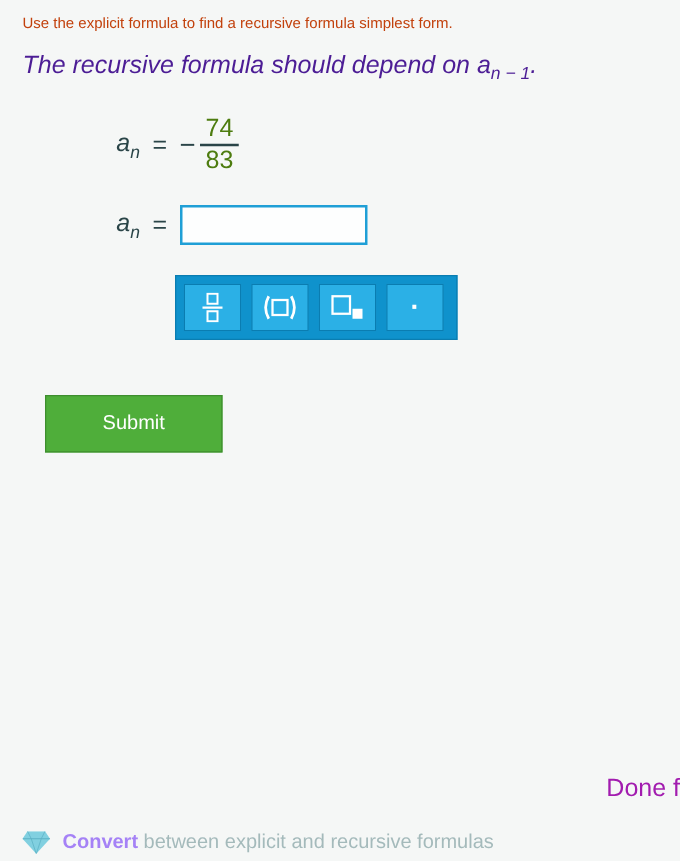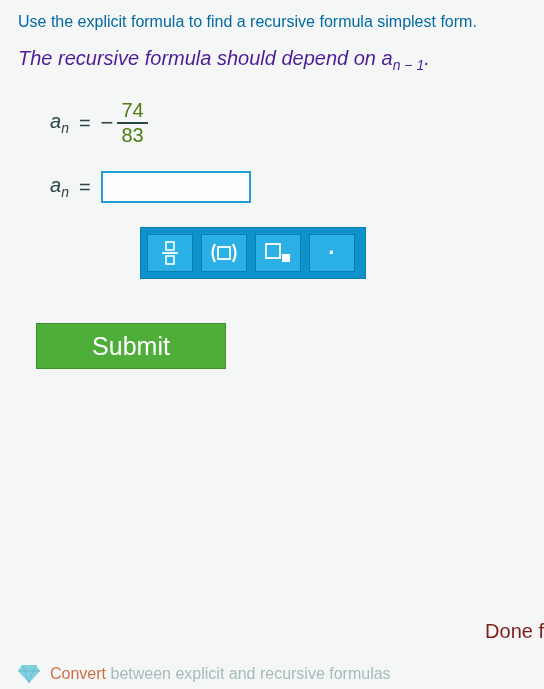--- a/index.html
+++ b/index.html
@@ -7,34 +7,34 @@
     width: 544px;
     height: 689px;
     font-family: Arial, Helvetica, sans-serif;
     background: #f5f7f6;
     color: #2a4548;
     position: relative;
     overflow: hidden;
   }
   .content { padding: 10px 18px 0 18px; }
   .instruction {
-    font-size: 16px;
+    font-size: 12px;
     line-height: 1.45;
-    color: #0369a1;
+    color: #c2410c;
     font-weight: 500;
     margin-bottom: 14px;
   }
   .hint {
     font-style: italic;
     font-size: 20px;
     color: #4c1d95;
     margin-bottom: 26px;
   }
   .hint .sub { font-size: 0.7em; vertical-align: sub; font-style: italic; }
-  .eq-block { margin-left: 32px; margin-bottom: 24px; }
+  .eq-block { margin-left: 75px; margin-bottom: 24px; }
   .eq-row { display: flex; align-items: center; }
   .lhs {
     font-style: italic;
     font-size: 20px;
     color: #2a4548;
     margin-right: 10px;
   }
   .lhs .sub { font-size: 0.7em; vertical-align: sub; }
   .eq-sign { font-size: 20px; margin-right: 10px; color: #2a4548; }
   .neg { font-size: 22px; color: #2a4548; margin-right: 4px; }
@@ -74,50 +74,50 @@
     display: flex;
     align-items: center;
     justify-content: center;
     cursor: pointer;
     color: #fff;
   }
   .tool-btn svg { display: block; }
   .submit-btn {
     margin-left: 18px;
     margin-top: 44px;
-    width: 190px;
+    width: 142px;
     height: 46px;
     background: #4fae3a;
     border: 1px solid #3e8e2e;
     color: #fff;
-    font-size: 25px;
+    font-size: 16px;
     display: flex;
     align-items: center;
     justify-content: center;
     cursor: pointer;
   }
   .done {
     position: absolute;
     right: 0;
     bottom: 46px;
     font-size: 20px;
-    color: #7f1d1d;
+    color: #a21caf;
   }
   .related {
     position: absolute;
     left: 18px;
     bottom: 6px;
     display: flex;
     align-items: center;
     gap: 10px;
     color: #8aa6a8;
     font-size: 16px;
     opacity: 0.75;
   }
-  .related .strong { color: #c2410c; font-weight: 400; }
+  .related .strong { color: #8b5cf6; font-weight: 700; }
   .diamond-icon svg { display: block; }
 </style>
 </head>
 <body>
 
 <div class="content">
 
   <div class="instruction">Use the explicit formula to find a recursive formula simplest form.</div>
 
   <div class="hint">

